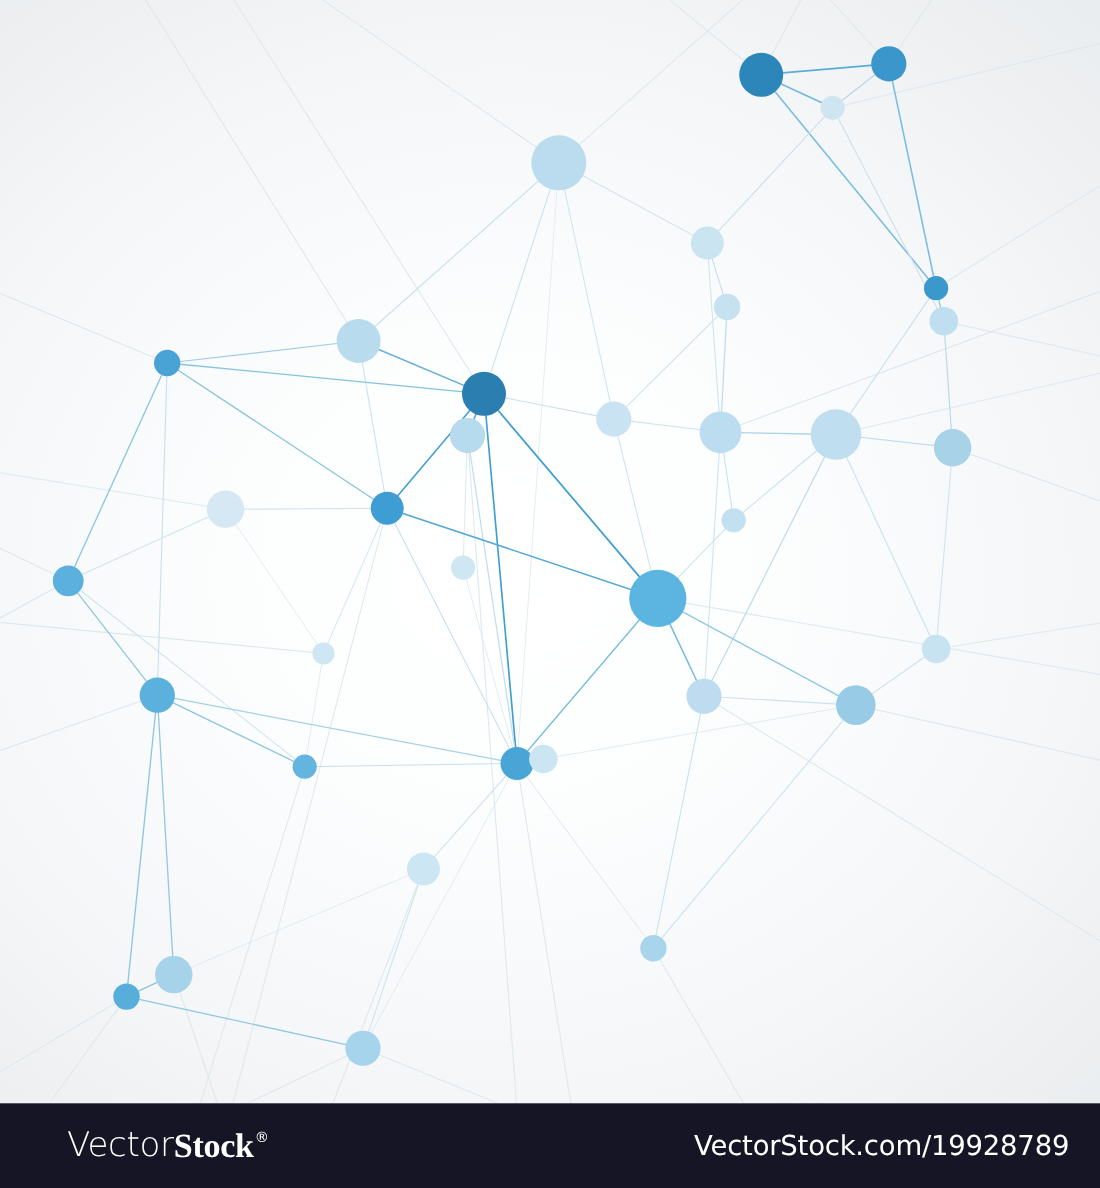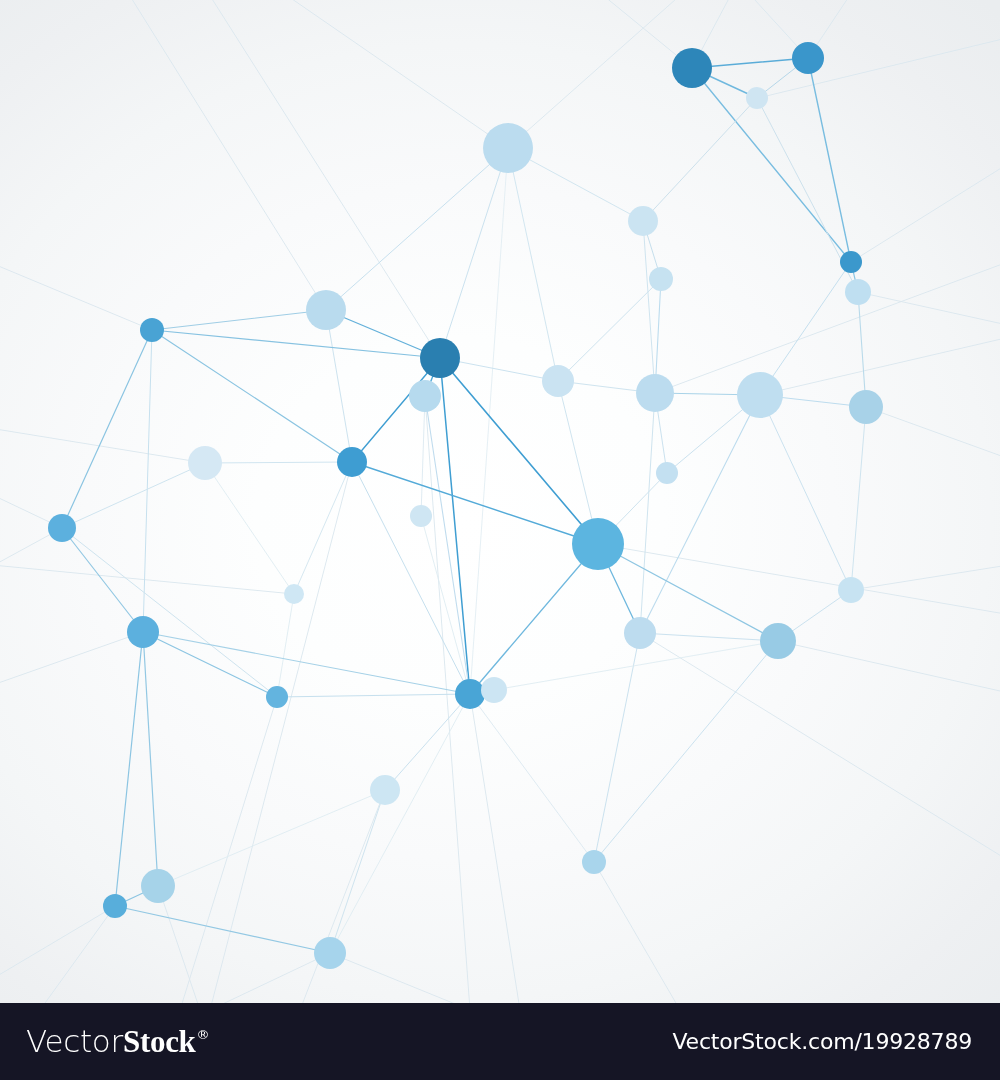--- a/index.html
+++ b/index.html
@@ -55,20 +55,21 @@
     padding: 0 22px 0 26px;
   }
   #brand-logo {
     color: #ffffff;
     font-size: 31px;
     line-height: 1;
     letter-spacing: -0.3px;
     white-space: nowrap;
     display: flex;
     align-items: flex-start;
+    margin-left: 35px;
   }
   #brand-logo .thin {
     font-weight: 300;
     font-family: "DejaVu Sans", sans-serif;
     font-stretch: condensed;
   }
   #brand-logo .bold {
     font-weight: 700;
     font-family: Liberation Serif, serif;
   }
@@ -76,21 +77,21 @@
     font-size: 13px;
     font-weight: 400;
     line-height: 1;
     position: relative;
     top: 2px;
     left: 1px;
     font-family: "DejaVu Sans", sans-serif;
   }
   #watermark-url {
     color: #ffffff;
-    font-size: 22px;
+    font-size: 25px;
     font-weight: 400;
     font-family: "DejaVu Sans", sans-serif;
     white-space: nowrap;
     letter-spacing: -0.2px;
     padding-right: 6px;
   }
 </style>
 </head>
 <body>
 

